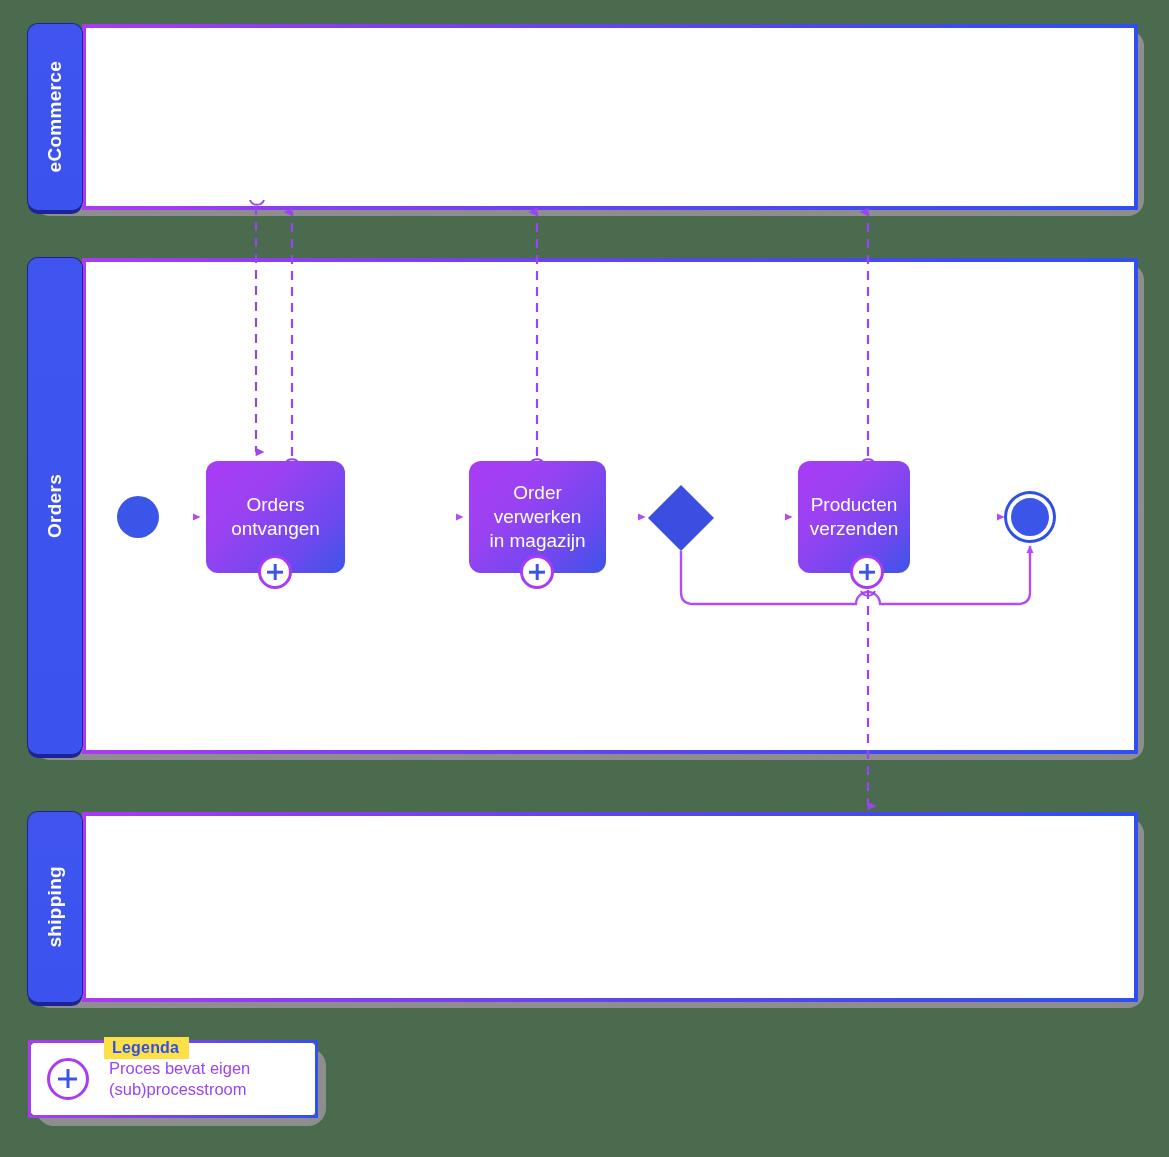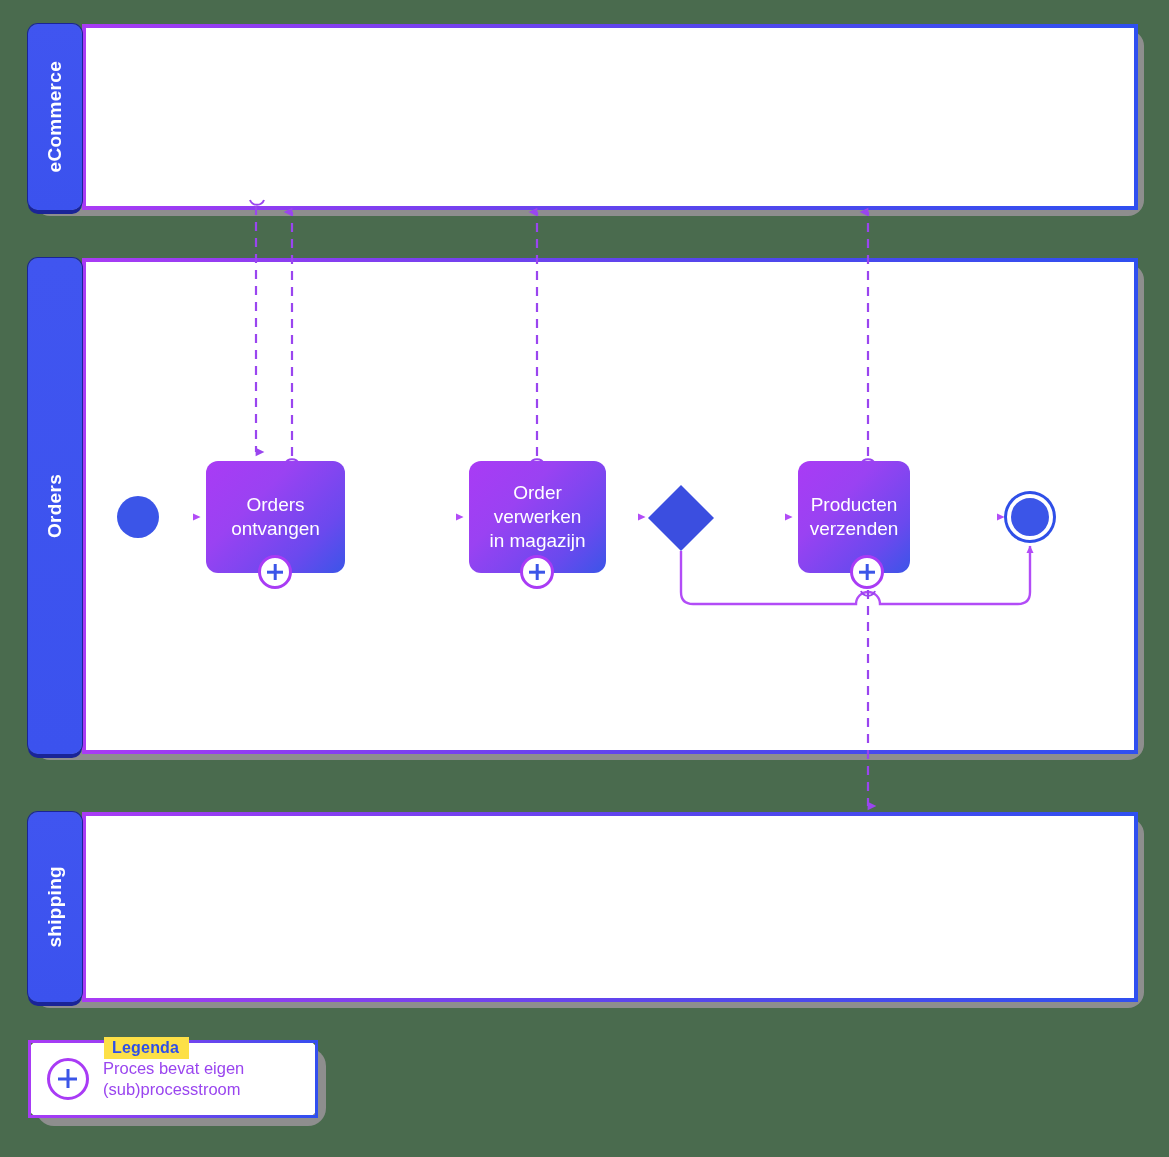--- a/index.html
+++ b/index.html
@@ -59,21 +59,21 @@
   }
   .legend-box {
     position: absolute;
     background: #ffffff;
     border-radius: 14px;
     border: 3px solid;
     border-image: linear-gradient(100deg, #a93bf5 0%, #9b3df3 25%, #5a48ed 70%, #2f4ff0 100%) 1;
     display: flex;
     align-items: center;
     padding-left: 16px;
-    gap: 14px;
+    gap: 20px;
   }
   .legend-title {
     position: absolute;
     background: #fde047;
     color: #2f4fe8;
     font-weight: bold;
     font-size: 16px;
     padding: 2px 10px 2px 8px;
     letter-spacing: .2px;
   }

